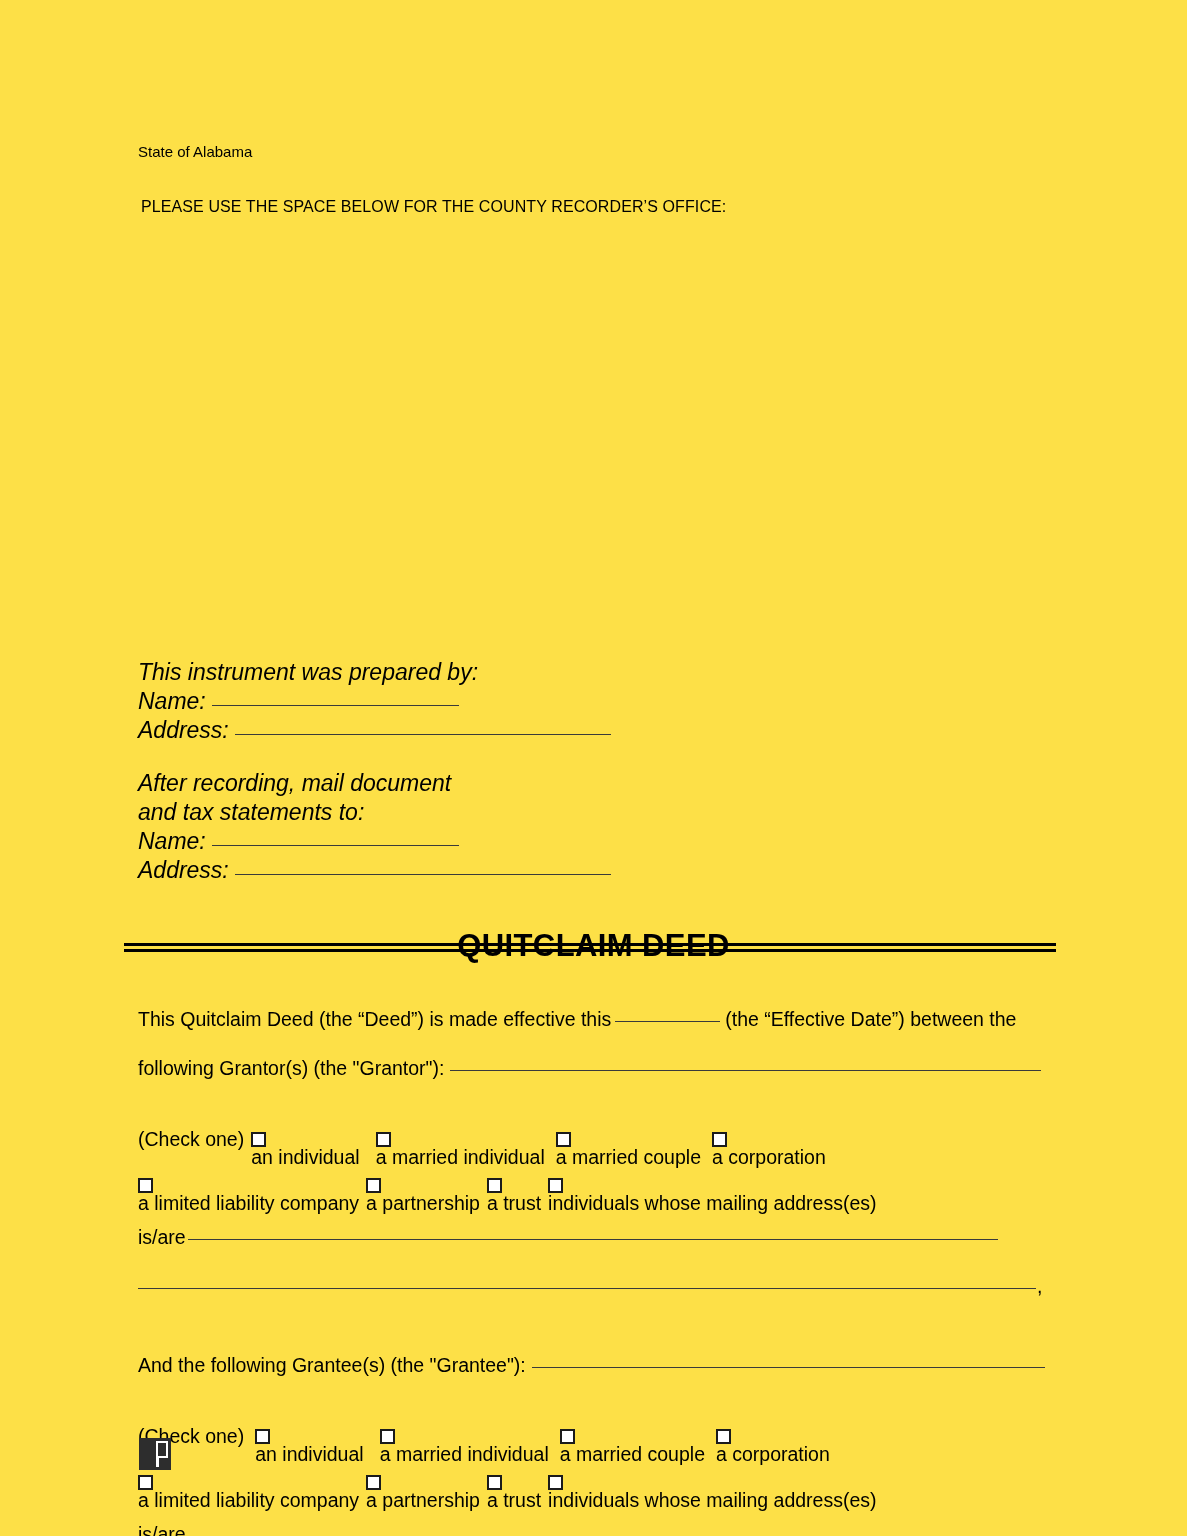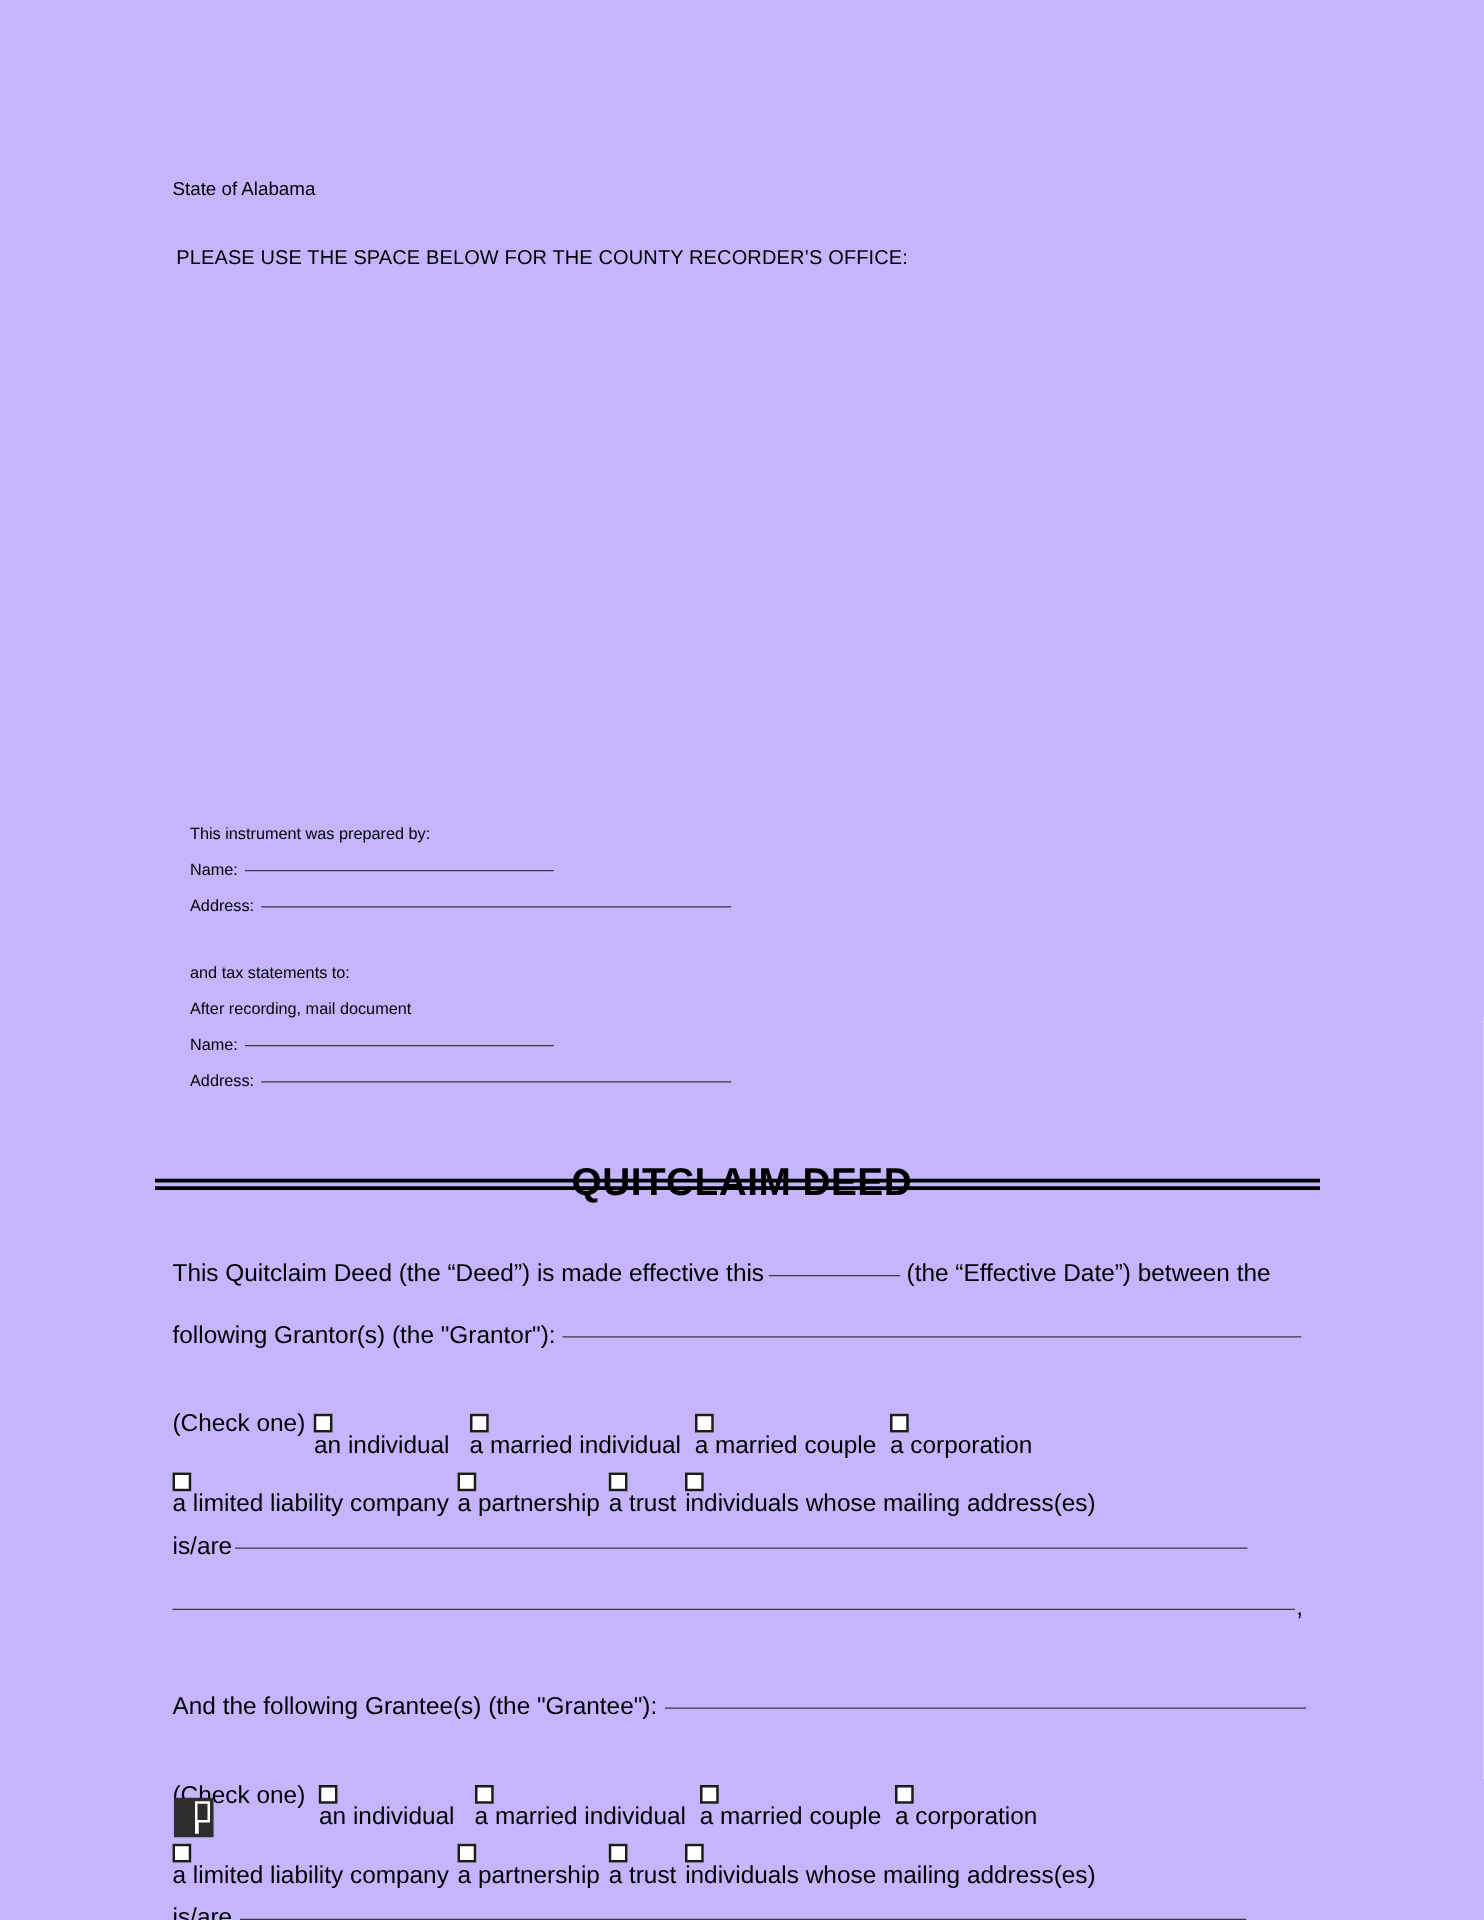--- a/index.html
+++ b/index.html
@@ -11,21 +11,21 @@
   body {
     font-family: "Liberation Sans", sans-serif;
     color: #000000;
     -webkit-font-smoothing: antialiased;
   }
   .page {
     position: relative;
     width: 1187px;
     height: 1536px;
     margin: 0 auto;
-    background: #c4b5fd;
+    background: #fde047;
     overflow: hidden;
     box-sizing: border-box;
   }
 
   
   .txt {
     position: absolute;
     white-space: nowrap;
     line-height: 1.0;
   }
@@ -50,22 +50,23 @@
     position: absolute;
     left: 138px;
     top: 240px;
     width: 915px;
     height: 405px;
   }
 
   
   .block {
     position: absolute;
-    left: 152px;
-    font-size: 13px;
+    left: 138px;
+    font-size: 23px;
+    font-style: italic;
   }
   .block .row {
     display: flex;
     align-items: baseline;
     height: 29px;
   }
   .block .row .label {
     white-space: nowrap;
   }
   .rule {
@@ -191,24 +192,24 @@
       <span class="rule rule-name"></span>
     </div>
     <div class="row">
       <span class="label">Address:</span>
       <span class="rule rule-addr"></span>
     </div>
   </div>
 
   <div class="block block-mail">
     <div class="row">
+      <span class="label">After recording, mail document</span>
+    </div>
+    <div class="row">
       <span class="label">and tax statements to:</span>
-    </div>
-    <div class="row">
-      <span class="label">After recording, mail document</span>
     </div>
     <div class="row">
       <span class="label">Name:</span>
       <span class="rule rule-name"></span>
     </div>
     <div class="row">
       <span class="label">Address:</span>
       <span class="rule rule-addr"></span>
     </div>
   </div>

